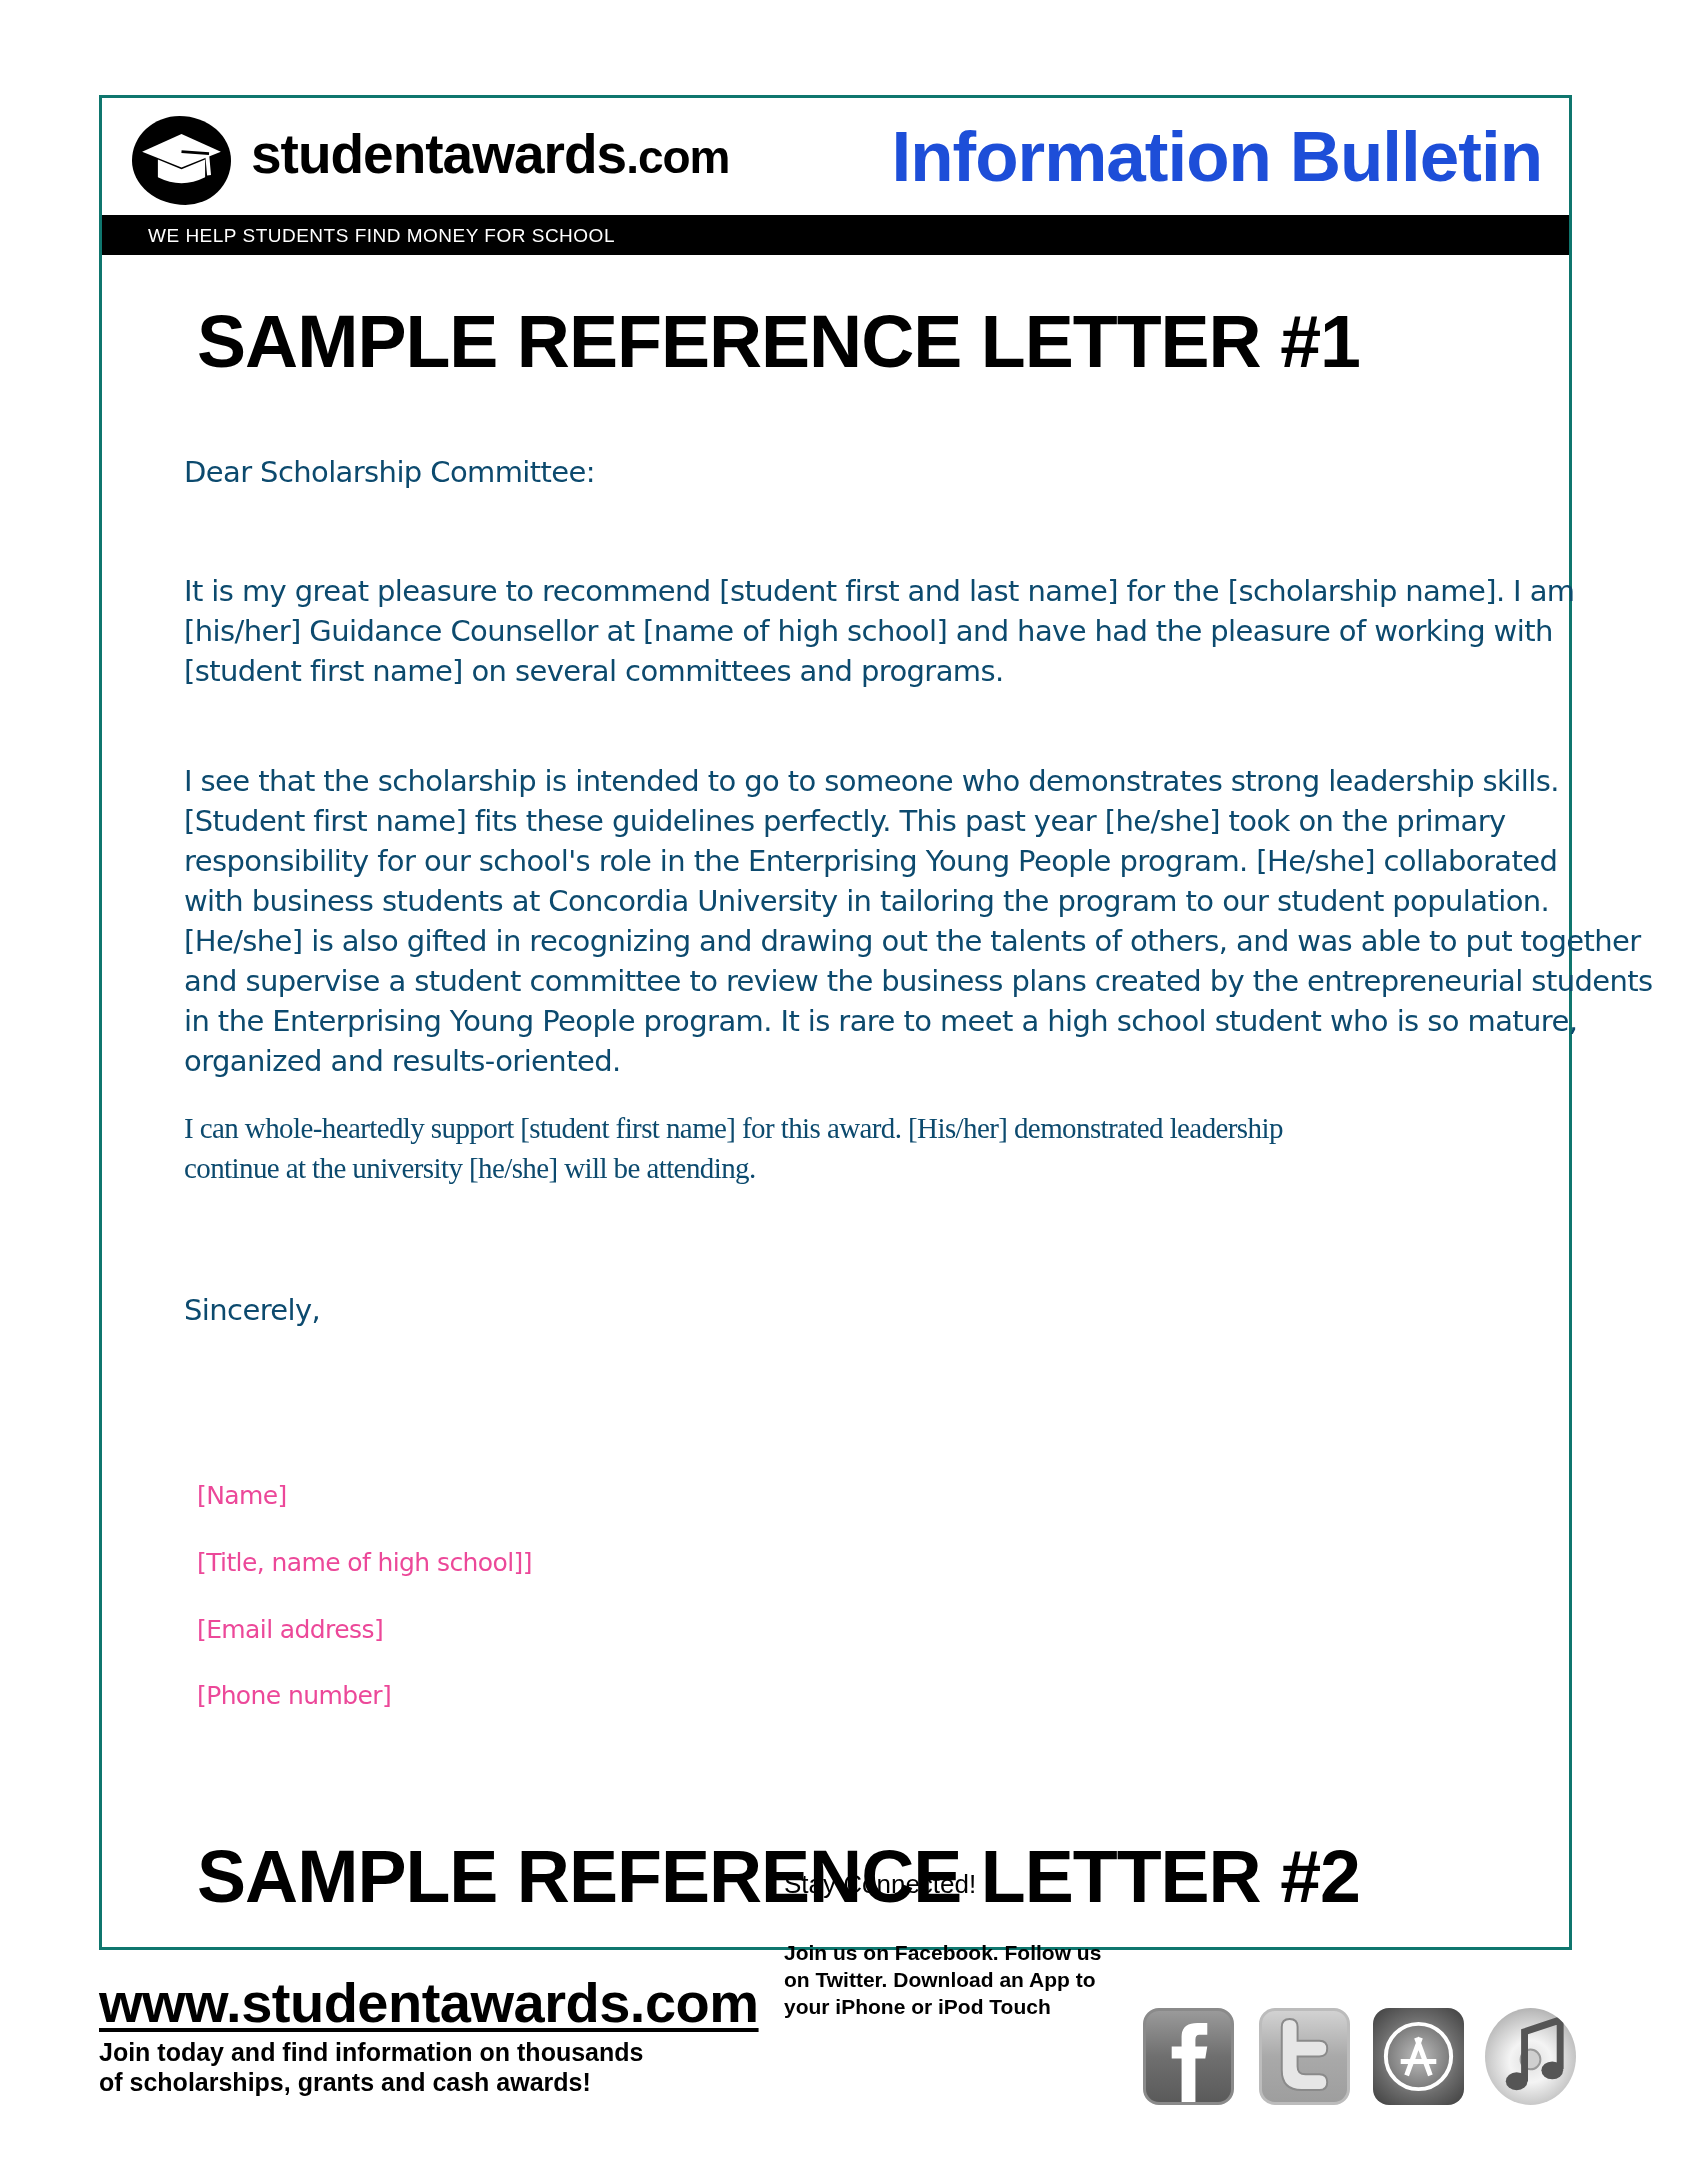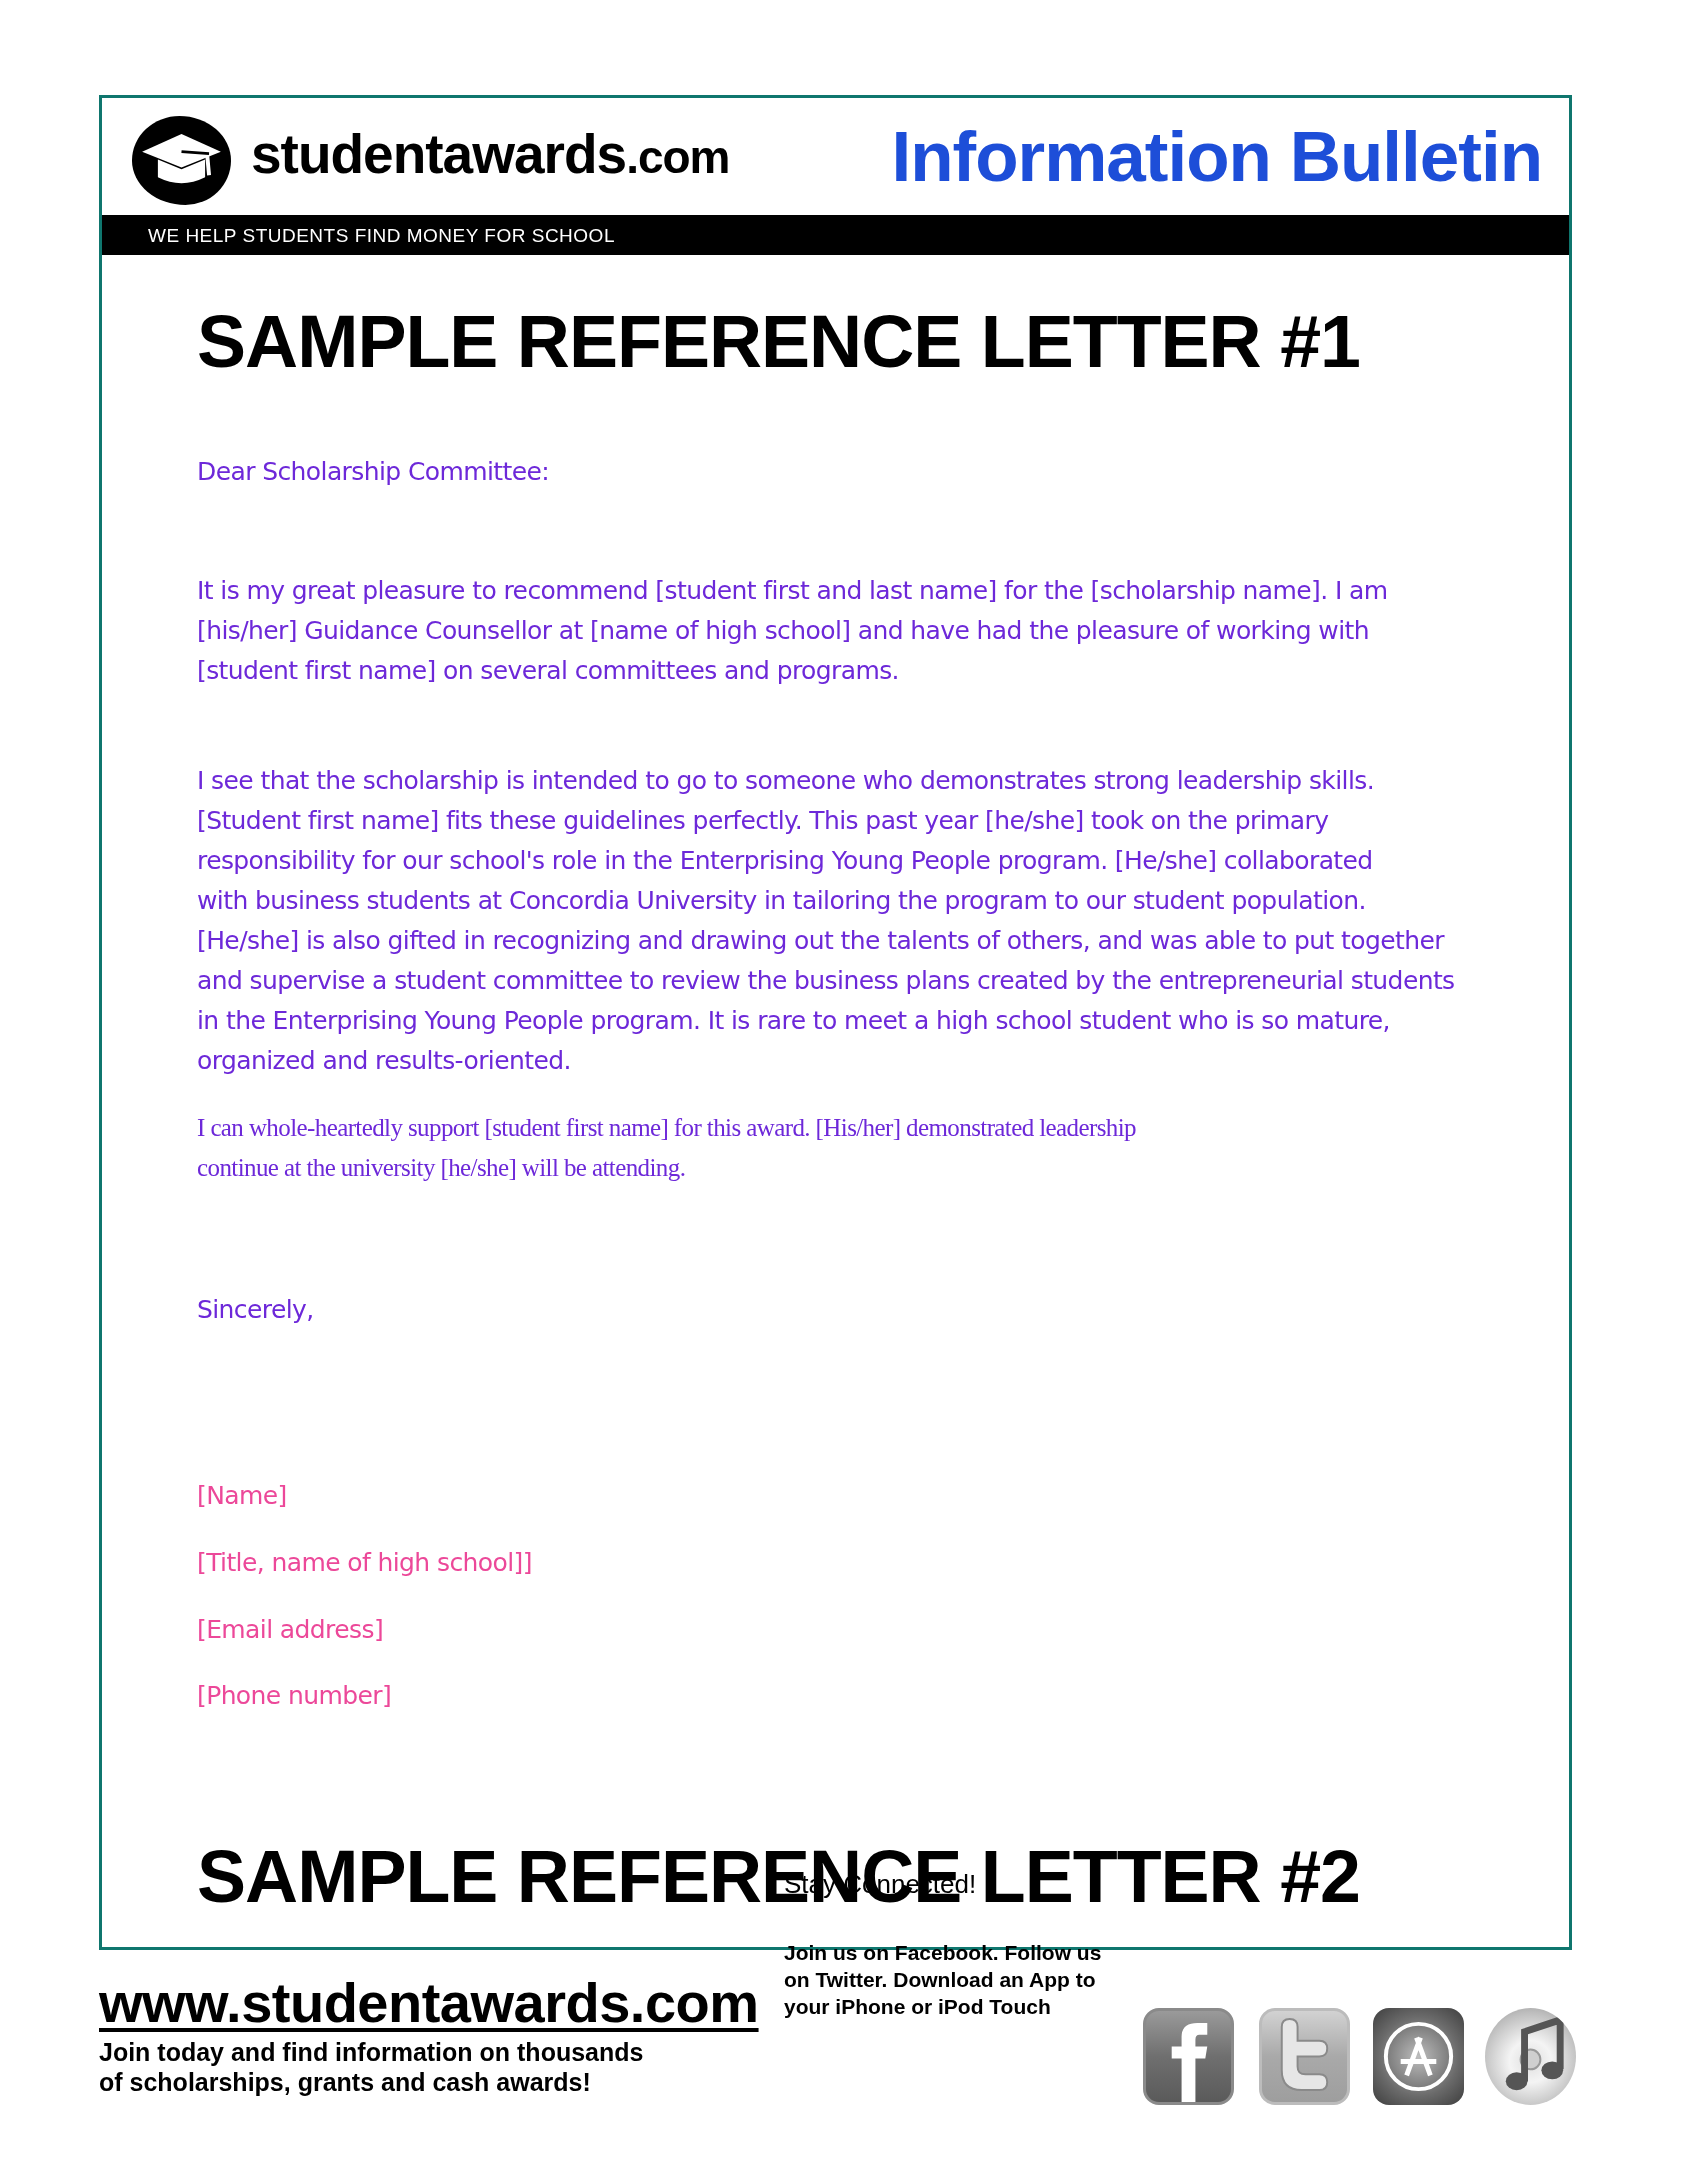--- a/index.html
+++ b/index.html
@@ -9,21 +9,21 @@
   .logo-blob { position: absolute; left: 30px; top: 18px; width: 99px; height: 89px; background: #000; border-radius: 48% 52% 46% 54% / 50% 50% 50% 50%; }
   .logo-blob svg { position: absolute; left: 8px; top: 14px; }
   .logo-text { position: absolute; left: 149px; top: 24px; font-size: 55px; font-weight: bold; letter-spacing: -1px; }
   .logo-text .dotcom { font-weight: bold; font-size: 46px; }
   .bulletin { position: absolute; right: 27px; top: 18px; font-size: 71px; font-weight: bold; color: #1d4ed8; letter-spacing: -1px; }
   .tagline-band { position: absolute; left: 0; top: 117px; width: 100%; height: 40px; background: #000; }
   .tagline { position: absolute; left: 46px; top: 10px; color: #fff; font-size: 19px; font-weight: normal; letter-spacing: 0.5px; }
   .title { position: absolute; left: 95px; font-size: 75px; font-weight: bold; letter-spacing: -1px; transform: scaleX(0.98); transform-origin: left; white-space: nowrap; }
   .title1 { top: 200px; }
   .title2 { top: 1735px; }
-  .letter { position: absolute; left: 95px; width: 1287px; font-family: "DejaVu Sans", sans-serif; font-size: 25px; letter-spacing: -0.6px; color: #6d28d9; }
+  .letter { position: absolute; left: 82px; width: 1287px; font-family: "DejaVu Sans", sans-serif; font-size: 29px; letter-spacing: -0.6px; color: #0c4a6e; }
   .line { height: 40px; line-height: 40px; white-space: nowrap; }
   .salutation { top: 354px; }
   .p1 { top: 473px; }
   .p2 { top: 663px; }
   .p3 { top: 1010px; font-family: Liberation Serif, serif; }
   .closing { top: 1192px; }
   .sig { position: absolute; left: 95px; font-family: "DejaVu Sans", sans-serif; font-size: 25px; letter-spacing: -0.6px; color: #ec4899; white-space: nowrap; }
   .footer-url { position: absolute; left: 99px; top: 1970px; font-size: 56px; font-weight: bold; text-decoration: underline; text-decoration-thickness: 4px; text-underline-offset: 6px; color: #000; letter-spacing: -0.5px; }
   .footer-join { position: absolute; left: 99px; top: 2037px; font-size: 25px; font-weight: bold; line-height: 30px; width: 634px; }
   .stay-title { position: absolute; left: 784px; top: 1869px; font-size: 26px; font-weight: normal; }

